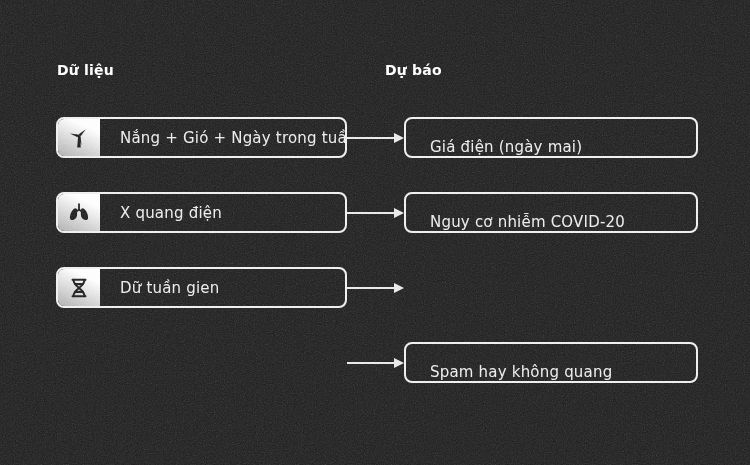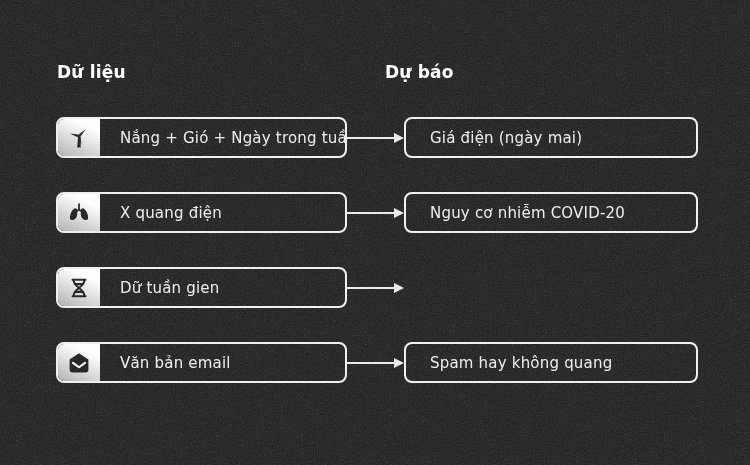--- a/index.html
+++ b/index.html
@@ -18,35 +18,35 @@
     background:var(--background);
     font-family:"DejaVu Sans","Liberation Sans",sans-serif;
     position:relative;
   }
   .stage{position:absolute;inset:0;width:750px;height:465px;}
   .noise{position:absolute;inset:0;pointer-events:none;z-index:5;}
   .noise-soft{mix-blend-mode:soft-light;opacity:.85;}
   .noise-spec{opacity:.05;}
   .col-heading{
     position:absolute;top:62px;
-    font-size:17px;font-weight:bold;color:var(--heading);
+    font-size:14px;font-weight:bold;color:var(--heading);
     letter-spacing:.2px;z-index:2;
   }
   .col-heading.left{left:57px;}
   .col-heading.right{left:385px;}
   .row{position:absolute;left:0;width:750px;height:41px;z-index:2;}
   .box{
     position:absolute;top:0;height:41px;
     border:2px solid var(--box-border);
     border-radius:8px;
     display:flex;align-items:center;
     color:var(--text);font-size:15px;letter-spacing:.2px;
   }
   .box-left{left:56px;width:291px;padding:0;overflow:hidden;}
-  .box-right{left:404px;width:294px;padding-left:24px;}
+  .box-right{left:404px;width:294px;padding-left:24px;align-items:flex-end;}
   .icon-tile{
     flex:0 0 42px;align-self:stretch;
     background:linear-gradient(205deg,var(--icon-tile-top) 25%,var(--icon-tile-bottom) 125%);
     border-radius:5px 0 0 5px;
     display:flex;align-items:center;justify-content:center;
     margin-right:3px;
   }
   .icon-tile svg{width:26px;height:26px;color:var(--icon-glyph);display:block;}
   .box-label{padding-left:17px;white-space:nowrap;}
   .arrow-line{
@@ -133,29 +133,20 @@
           </g>
         </svg>
       </span>
       <span class="box-label">Dữ tuần gien</span>
     </div>
     <div class="arrow-line"></div>
     <div class="arrow-head"></div>
   </div>
 
   <div class="row" style="top:342px">
-    <div class="box box-left">
-      <span class="icon-tile">
-        <svg viewBox="0 0 24 24">
-          <path fill="currentColor" d="M12 2.9 L20.7 8.8 V18.5 A2.3 2.3 0 0 1 18.4 20.8 H5.6 A2.3 2.3 0 0 1 3.3 18.5 V8.8 Z"></path>
-          <path d="M6.4 11.9 L12 15.9 L17.6 11.9" fill="none" stroke="#fdfdfd" stroke-width="1.9" stroke-linecap="round" stroke-linejoin="round"></path>
-        </svg>
-      </span>
-      <span class="box-label">Văn bản email</span>
-    </div>
     <div class="arrow-line"></div>
     <div class="arrow-head"></div>
     <div class="box box-right">
       <span class="box-label" style="padding-left:0">Spam hay không quang</span>
     </div>
   </div>
 
 </div>
 
 </body></html>

